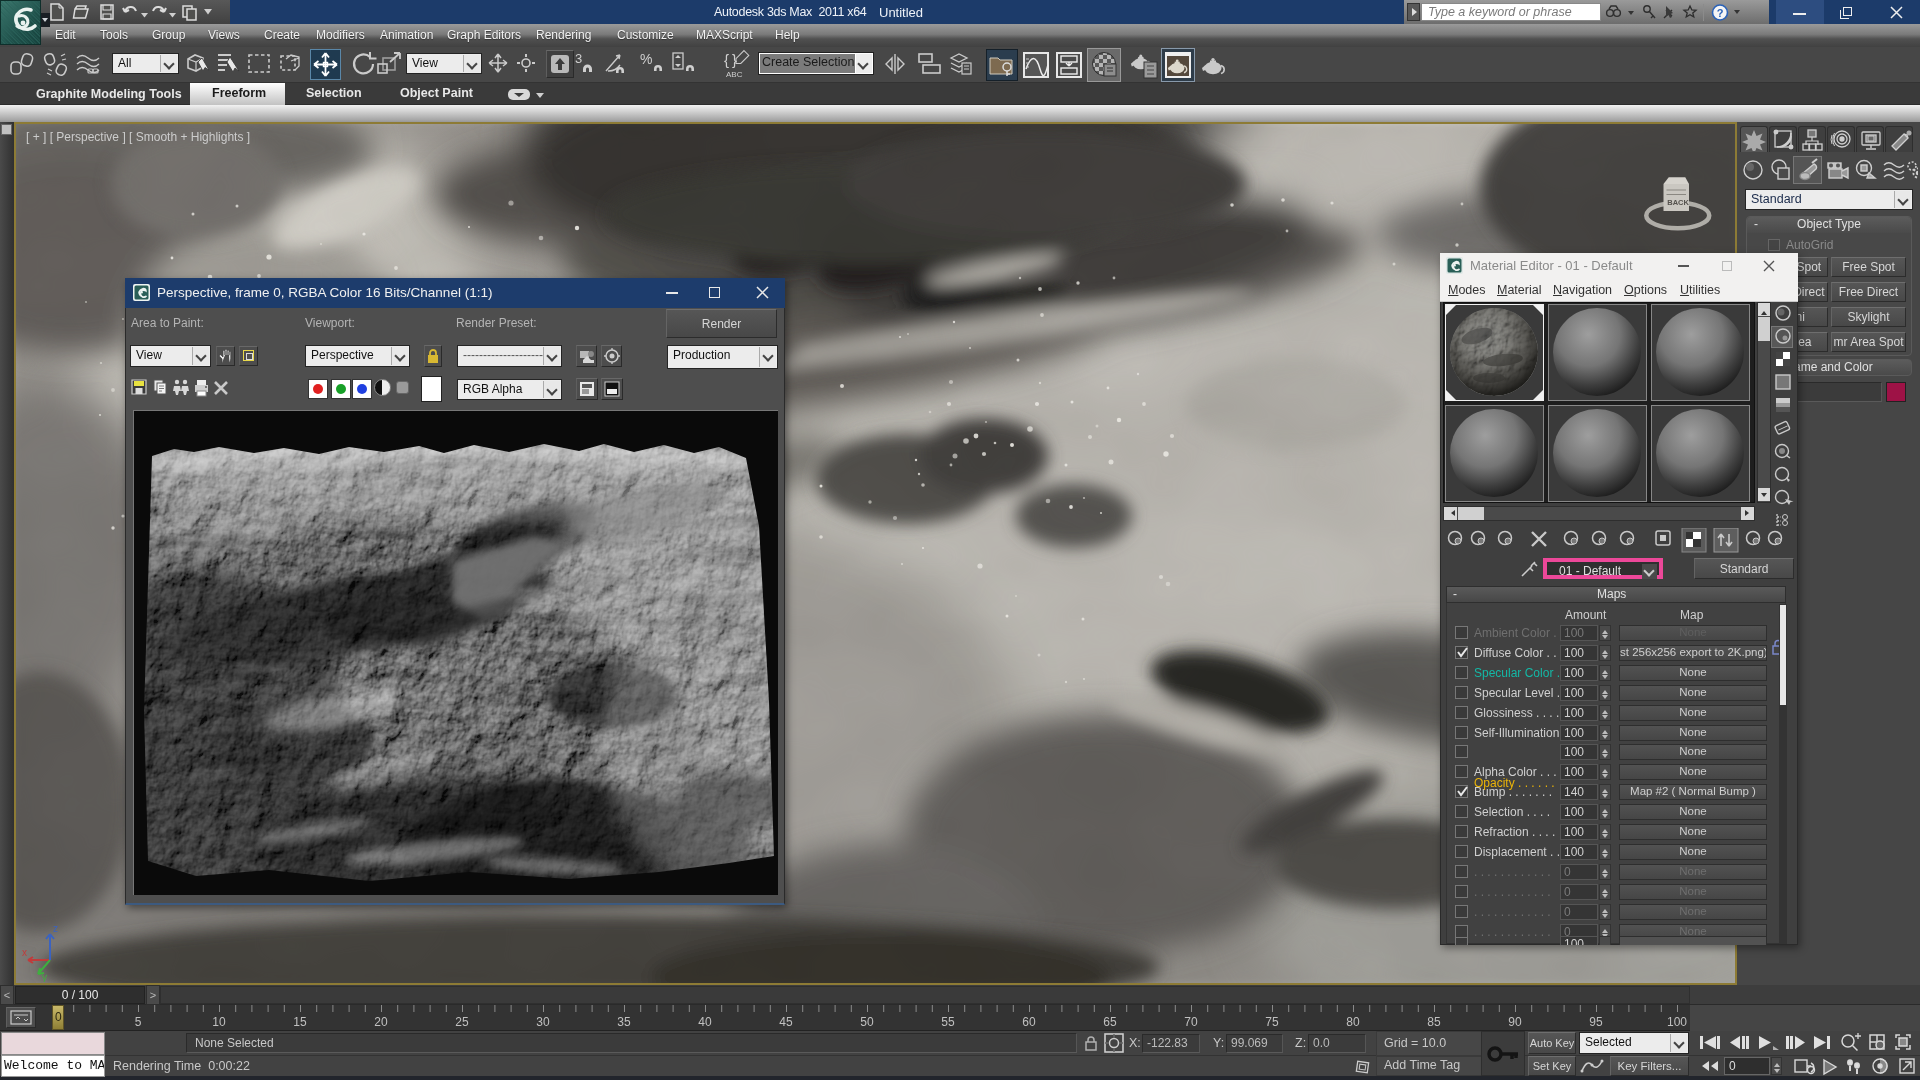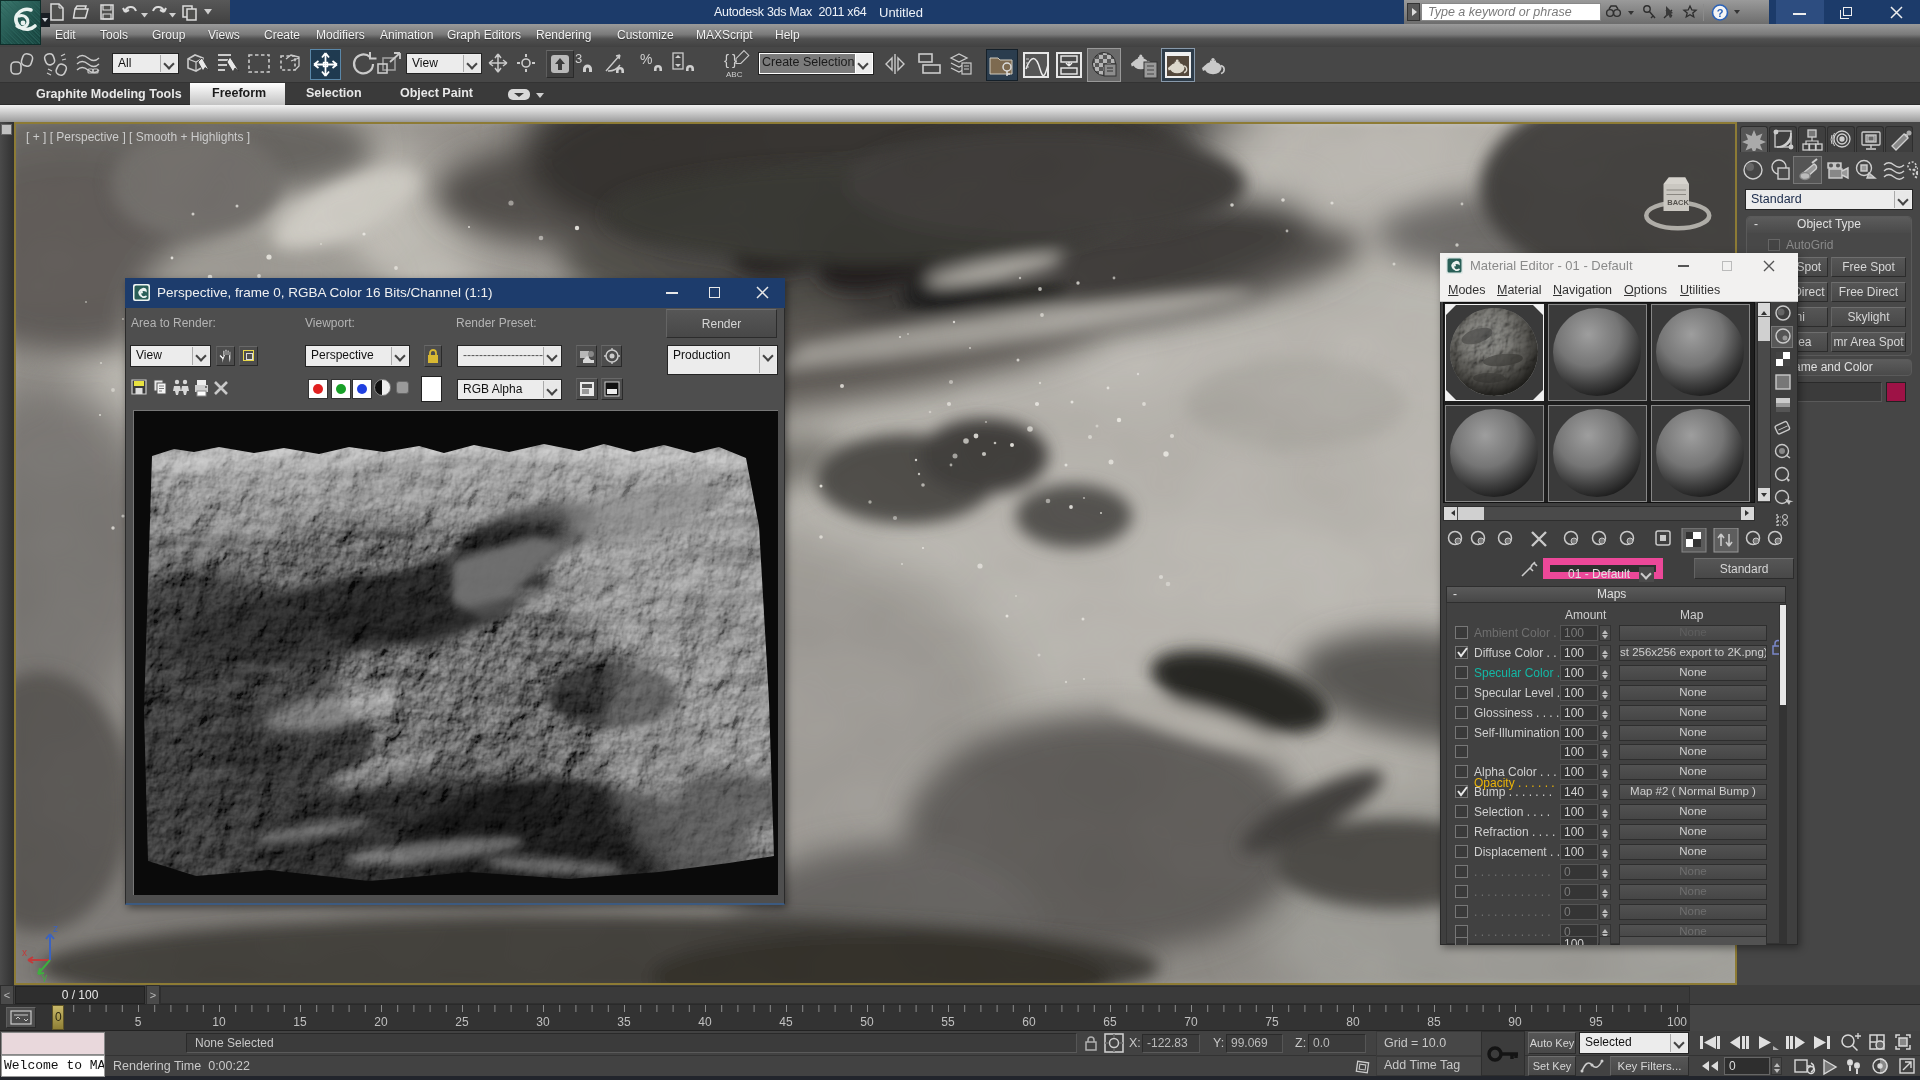--- a/index.html
+++ b/index.html
@@ -627,21 +627,21 @@
       <rect width="17" height="17" rx="2" fill="#eef4f2"></rect>
     <rect x="1.5" y="1.5" width="14" height="14" rx="1.5" fill="#2a5f57"></rect>
       <path d="M11.5 5 a4.5 4 0 1 0 2 7 a3.4 3.4 0 1 1 -0.5 -5 a2.3 2.3 0 1 0 -3.8 1.6" fill="none" stroke="#eef4f2" stroke-width="1.5" stroke-linecap="round"></path>
   </svg>
 <div class="tx" style="left:157px;top:285px;font-size:13.5px;color:#f0f0f0;z-index:22">Perspective, frame 0, RGBA Color 16 Bits/Channel (1:1)</div>
 <div class="abs" style="left:666px;top:292px;width:12px;height:2px;background:#e8e8e8;z-index:22"></div>
 <div class="abs" style="left:709px;top:287px;width:11px;height:11px;border:1.5px solid #e8e8e8;z-index:22"></div>
 <svg class="abs" style="left:756px;top:286px;z-index:22" width="13" height="13">
     <path d="M1 1 L12 12 M12 1 L1 12" stroke="#e8e8e8" stroke-width="1.5"></path>
   </svg>
-<div class="tx" style="left:131px;top:316px;font-size:12px;color:#b4b4b4;z-index:22">Area to Render:</div>
+<div class="tx" style="left:131px;top:316px;font-size:12px;color:#b4b4b4;z-index:22">Area to Paint:</div>
 <div class="tx" style="left:305px;top:316px;font-size:12px;color:#b4b4b4;z-index:22">Viewport:</div>
 <div class="tx" style="left:456px;top:316px;font-size:12px;color:#b4b4b4;z-index:22">Render Preset:</div>
 <div class="btn" style="left:666px;top:309px;width:111px;height:29px;line-height:28px;z-index:22">Render</div>
 <div class="combo" style="left:130px;top:345px;width:81px;height:22px;z-index:22">View<span class="ch"><span class="chev"></span></span></div>
 <div class="dbtn" style="left:216px;top:346px;width:19px;height:20px;z-index:22"></div>
 <svg class="abs" style="left:218px;top:348px;z-index:22" width="16" height="16" viewBox="0 0 16 16">
     <path d="M4 15 v-4 L1.6 8.4 a1 1 0 0 1 1.6 -1.2 L5 9 V3.2 a1 1 0 0 1 2 0 V7 m0 0 V2.2 a1 1 0 0 1 2 0 V7 m0 0 V3 a1 1 0 0 1 2 0 v4 m0 .5 V4.4 a0.9 0.9 0 0 1 1.8 0 V11 l-1.3 4" fill="#f0f0f0" stroke="#444" stroke-width=".8"></path>
   </svg>
 <div class="dbtn" style="left:239px;top:346px;width:19px;height:20px;z-index:22"></div>
 <div class="abs" style="left:243px;top:350px;width:11px;height:11px;border:1.5px solid #e8d84a;z-index:22"></div>
@@ -658,21 +658,21 @@
     <rect x="1" y="3" width="9" height="7" fill="#b8b8b8"></rect>
     <path d="M4 12 l4 -4 4 4 h3 v3 h-11 z" fill="#d8d8d8"></path>
     <circle cx="12" cy="6" r="3" fill="#888"></circle>
   </svg>
 <div class="dbtn" style="left:601px;top:345px;width:21px;height:22px;z-index:22"></div>
 <svg class="abs" style="left:604px;top:348px;z-index:22" width="16" height="16">
     <circle cx="8" cy="8" r="6" fill="none" stroke="#ccc" stroke-width="1.5"></circle>
     <circle cx="8" cy="8" r="2.5" fill="#ccc"></circle>
     <path d="M8 2 v-2 M8 14 v2 M2 8 h-2 M14 8 h2" stroke="#ccc" stroke-width="1.3"></path>
   </svg>
-<div class="combo" style="left:667px;top:345px;width:111px;height:30px;z-index:22">Production<span class="ch"><span class="chev"></span></span></div>
+<div class="combo" style="left:667px;top:345px;width:111px;height:24px;z-index:22">Production<span class="ch"><span class="chev"></span></span></div>
 <svg class="abs" style="left:131px;top:378px;z-index:22" width="100" height="22" viewBox="0 0 100 22">
       <g>
       <path d="M1 2 h14 v14 h-14 z" fill="#3a3a3a" stroke="#ccc" stroke-width="1.2"></path>
       <rect x="3" y="3" width="10" height="5" fill="#e8e240"></rect>
       <rect x="4.5" y="10" width="7" height="6" fill="#ddd"></rect>
     </g>
       <g transform="translate(21,0)">
       <rect x="2" y="2" width="9" height="11" fill="#e8e8e8" stroke="#555"></rect>
       <rect x="5" y="5" width="9" height="11" fill="#f4f4f4" stroke="#555"></rect>
       <path d="M7 8 h5 M7 10.5 h5 M7 13 h3" stroke="#777" stroke-width="1"></path>
@@ -990,21 +990,21 @@
     <rect x="268" y="0" width="24" height="24" fill="#5e5e5e" stroke="#999"></rect>
     <path d="M275 18 v-12 m0 0 l-3 4 m3 -4 l3 4 M283 6 v12 m0 0 l-3 -4 m3 4 l3 -4" stroke="#c9c9c9" stroke-width="1.6" fill="none"></path>
     <circle cx="307" cy="10" r="6.5" fill="none" stroke="#c9c9c9" stroke-width="1.5"></circle>
     <circle cx="310" cy="13" r="3" fill="#777" stroke="#c9c9c9" stroke-width="1"></circle>
     <circle cx="329" cy="10" r="6.5" fill="none" stroke="#c9c9c9" stroke-width="1.5"></circle>
     <circle cx="332" cy="13" r="3" fill="#777" stroke="#c9c9c9" stroke-width="1"></circle>
   </svg>
 <svg class="abs" style="left:1518px;top:558px;z-index:30" width="20" height="22">
     <path d="M4 18 l8 -8 m0 0 l2 -2 m-2 2 l3 3 m1 -8 l3 3 m-6 0 l4 -4" stroke="#ccc" stroke-width="1.6" fill="none"></path>
   </svg>
-<div class="abs" style="left:1543px;top:558px;width:120px;height:21px;background:#2f2f2f;border:7px solid #ec4899;color:#e0e0e0;font-size:12px;padding:2px 0 0 18px;z-index:30">01 - Default<div class="abs" style="right:2px;top:2px;width:15px;height:15px;background:#4a4a4a"><span class="chev" style="border-color:#ccc;margin-left:3px"></span></div></div>
+<div class="abs" style="left:1543px;top:558px;width:120px;height:21px;background:#2f2f2f;border:4px solid #ec4899;color:#e0e0e0;font-size:12px;padding:2px 0 0 12px;z-index:30">01 - Default<div class="abs" style="right:2px;top:2px;width:15px;height:15px;background:#4a4a4a"><span class="chev" style="border-color:#ccc;margin-left:3px"></span></div></div>
 <div class="btn" style="left:1694px;top:558px;width:100px;height:21px;line-height:20px;z-index:30">Standard</div>
 <div class="abs" style="left:1446px;top:586px;width:340px;height:17px;background:linear-gradient(#5a5a5a,#474747);border:1px solid #2e2e2e;color:#e0e0e0;font-size:12px;z-index:30">
     <span style="position:absolute;left:6px;top:0">-</span>
     <span style="position:absolute;left:150px;top:0">Maps</span>
   </div>
 <div class="abs" style="left:1446px;top:603px;width:340px;height:341px;background:#414141;border:1px solid #333;border-top:none;z-index:30"></div>
 <div class="tx" style="left:1565px;top:608px;font-size:12px;color:#cfcfcf;z-index:30">Amount</div>
 <div class="tx" style="left:1680px;top:608px;font-size:12px;color:#cfcfcf;z-index:30">Map</div>
 <div class="abs" style="left:1455px;top:626px;width:13px;height:13px;background:#3a3a3a;border:1px solid #777;z-index:30"></div>
 <div class="tx" style="left:1474px;top:626px;font-size:12px;color:#6f6f6f;z-index:30">Ambient Color . .</div>

